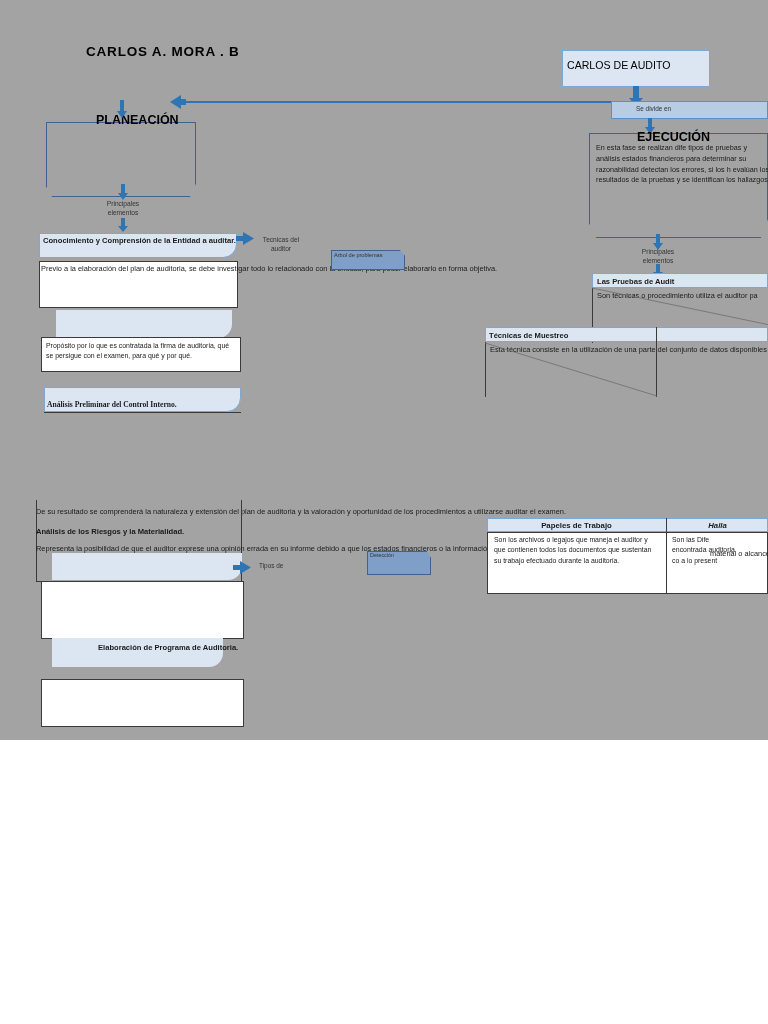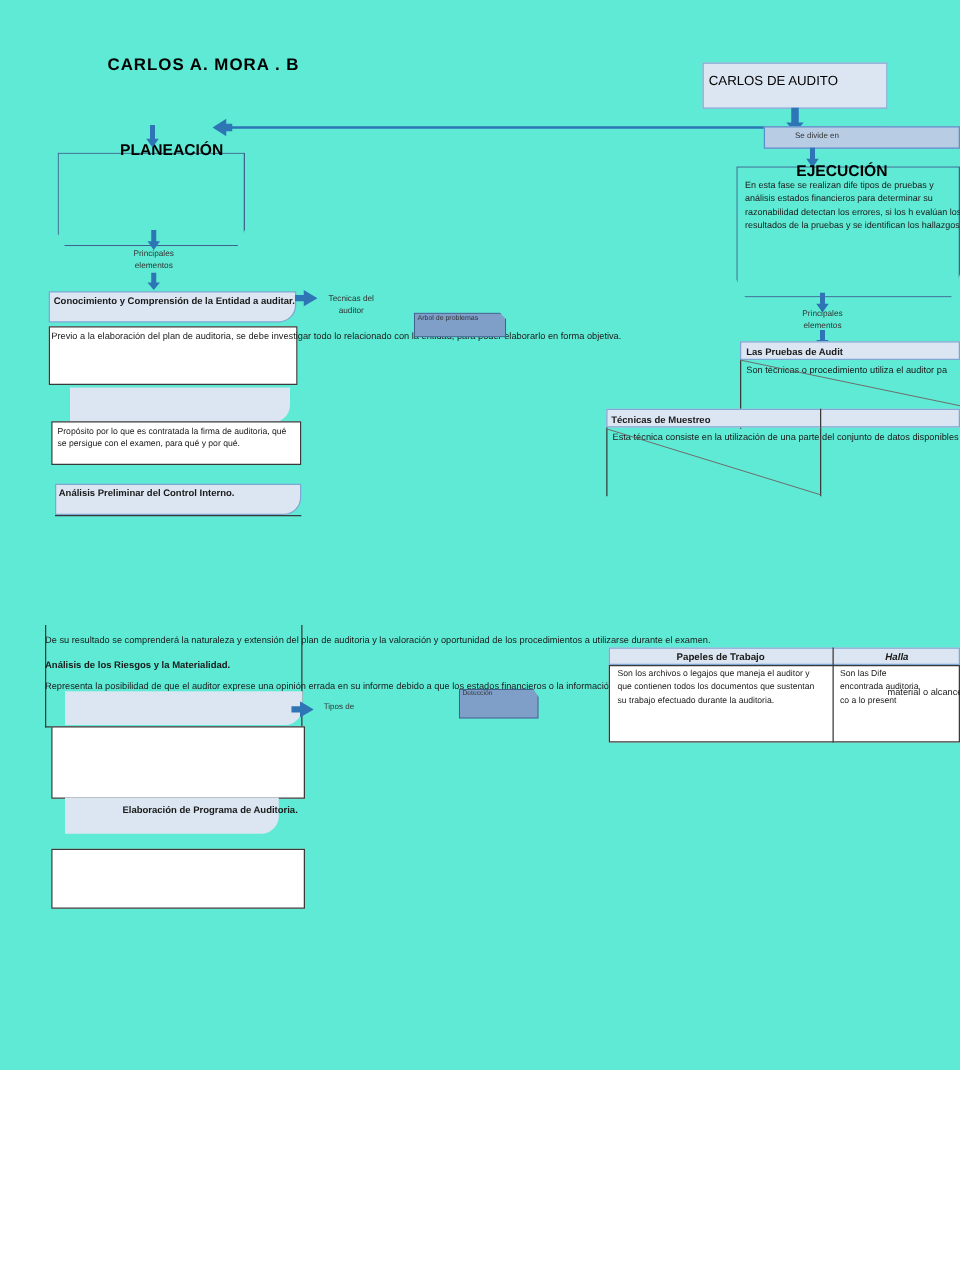--- a/index.html
+++ b/index.html
@@ -7,23 +7,23 @@
     padding: 0;
     background: #ffffff;
   }
   body {
     font-family: "Liberation Sans", sans-serif;
     color: #000000;
   }
   #canvas {
     position: relative;
     width: 768px;
-    height: 856px;
+    height: 740px;
     overflow: hidden;
-    background: #5eead4;
+    background: #a3a3a3;
   }
   .abs { position: absolute; }
 
   
   .doc-title {
     font-size: 13.5px;
     font-weight: bold;
     letter-spacing: 0.8px;
     color: #000;
     white-space: nowrap;
@@ -224,24 +224,24 @@
   </div>
 
   <div class="abs box-steel clip-foldedright" style="left:331px; top:250px; width:74px; height:20px;"></div>
   <div class="abs label-mini" style="left:334px; top:252px; font-size:5.6px;">Arbol de problemas</div>
 
   <div class="abs box-lightblue-noborder clip-round-br" style="left:56px; top:310px; width:176px; height:28px;"></div>
   <div class="abs box-white" style="left:41px; top:337px; width:200px; height:35px;"></div>
   <div class="abs body-tiny" style="left:46px; top:341px; width:192px;">Propósito por lo que es contratada la firma de auditoria, qué se persigue con el examen, para qué y por qué.</div>
 
   <div class="abs box-lightblue clip-round-br" style="left:44px; top:387px; width:197px; height:25px;"></div>
-  <div class="abs hdr-small" style="left:47px; top:390px;">Análisis Preliminar del Control Interno.</div>
+  <div class="abs hdr-small" style="left:47px; top:400px;font-family:Liberation Serif, serif;">Análisis Preliminar del Control Interno.</div>
   <div class="abs" style="left:44px; top:412px; width:197px; height:1px; background:#3a3a3a;"></div>
 
-  <div class="abs celltext" style="left:36px; top:507px;">De su resultado se comprenderá la naturaleza y extensión del plan de auditoria y la valoración y oportunidad de los procedimientos a utilizarse durante el examen.</div>
+  <div class="abs celltext" style="left:36px; top:507px;">De su resultado se comprenderá la naturaleza y extensión del plan de auditoria y la valoración y oportunidad de los procedimientos a utilizarse auditar el examen.</div>
   <div class="abs" style="left:36px; top:500px; width:1px; height:82px; background:#3a3a3a;"></div>
   <div class="abs" style="left:241px; top:500px; width:1px; height:82px; background:#3a3a3a;"></div>
   <div class="abs" style="left:36px; top:581px; width:206px; height:1px; background:#3a3a3a;"></div>
 
   <div class="abs hdr-small" style="left:36px; top:527px;">Análisis de los Riesgos y la Materialidad.</div>
   <div class="abs celltext" style="left:36px; top:544px;">Representa la posibilidad de que el auditor exprese una opinión errada en su informe  debido a que los estados financieros o la información suministrada a él estén afectados por una distorsión material o normativa.</div>
 
   <div class="abs box-lightblue-noborder clip-round-br" style="left:52px; top:553px; width:190px; height:27px;"></div>
   <svg class="abs" style="left:233px; top:561px;" width="18" height="13" viewBox="0 0 18 13">
     <path d="M18 6.5 L7 0 L7 4 L0 4 L0 9 L7 9 L7 13 Z" fill="#2e75b6"></path>

